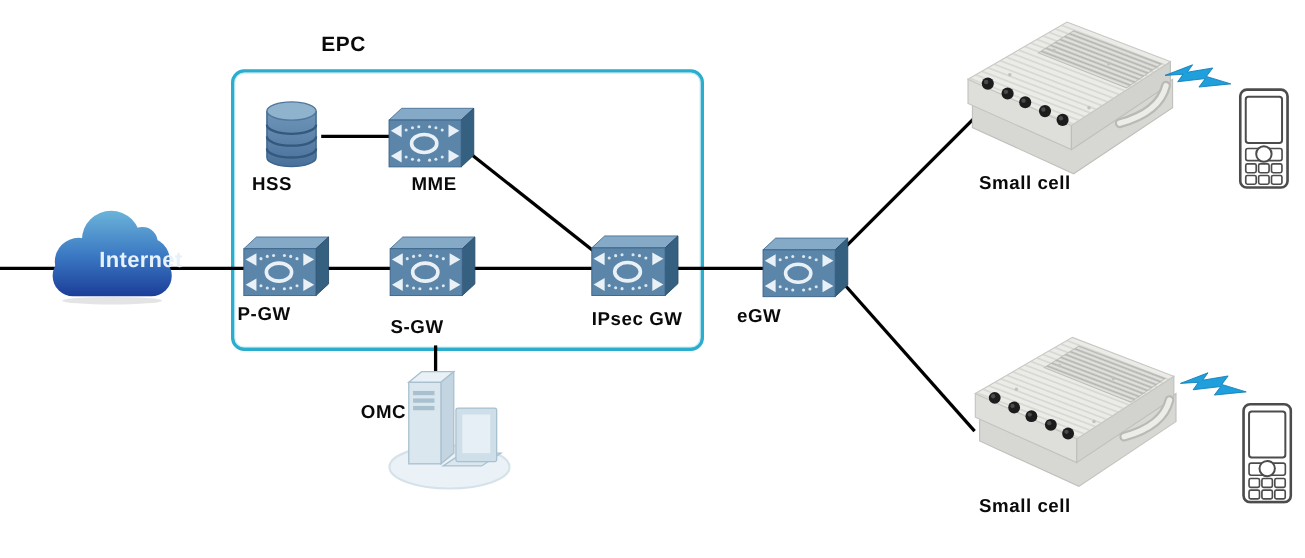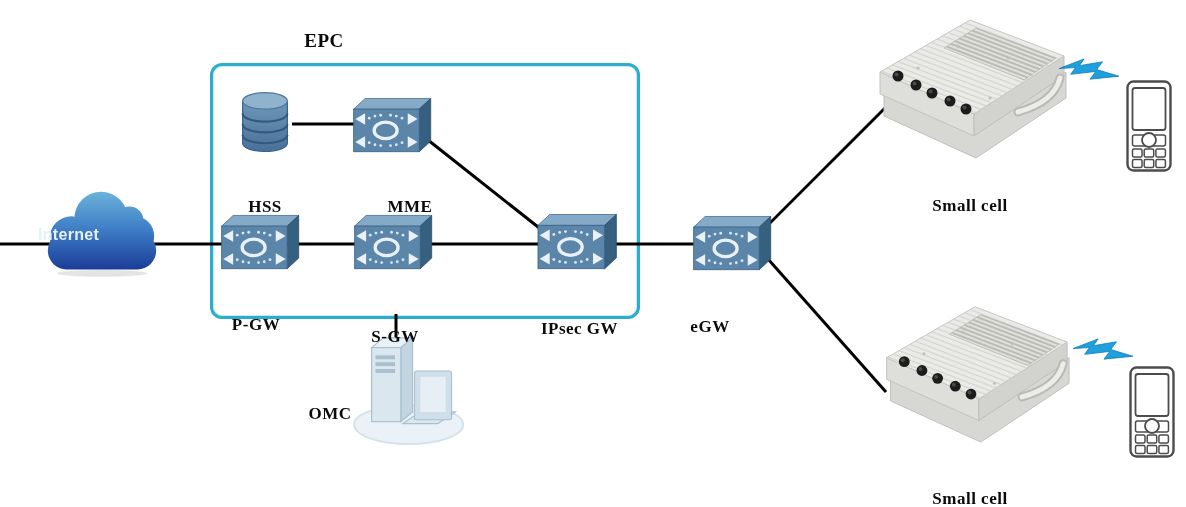--- a/index.html
+++ b/index.html
@@ -1,29 +1,29 @@
 <!DOCTYPE html>
 <html><head>
 <meta charset="utf-8">
 <style>
   html,body{margin:0;padding:0;background:#fff;}
   .stage{position:relative;width:1186px;height:507px;background:#ffffff;overflow:hidden;
          font-family:"DejaVu Sans Mono",monospace;}
   .abs{position:absolute;}
-  .lbl{font-family:Liberation Serif, serif;font-weight:bold;font-size:17px;color:#0a0a0a;
-       text-align:center;letter-spacing:0.5px;line-height:1.1;}
+  .lbl{font-family:Liberation Sans, sans-serif;font-weight:bold;font-size:17px;color:#0a0a0a;
+       letter-spacing:0.5px;line-height:1.1;}
   .epc-box{left:210px;top:63px;width:424px;height:250px;border:3px solid #2badcd;border-radius:12px;
            box-shadow:inset 0 0 0 1px #c8ecf4;z-index:1;}
   .epc-lbl{left:292px;top:31px;width:64px;font-size:19px;z-index:4;}
   .links{left:0;top:0;z-index:2;}
   .icon{z-index:3;}
-  .node-lbl{z-index:4;margin-top:39px;}
+  .node-lbl{z-index:4;}
   .cloud-wrap{left:38px;top:186px;width:128px;height:92px;z-index:3;}
-  .cloud-lbl{left:0;right:0;top:40px;position:absolute;text-align:left;color:#e6f1fa;
-             font-family:"Liberation Sans",sans-serif;font-size:16px;font-weight:bold;letter-spacing:0.3px;}
+  .cloud-lbl{left:0;right:0;top:40px;position:absolute;text-align:right;color:#e6f1fa;
+             font-family:"Liberation Sans",sans-serif;font-size:20px;font-weight:bold;letter-spacing:0.3px;}
 </style>
 </head>
 <body>
 
 <div class="stage">
 
   <svg width="0" height="0" style="position:absolute" xmlns="http://www.w3.org/2000/svg" xmlns:xlink="http://www.w3.org/1999/xlink" aria-hidden="true">
     <defs>
       <linearGradient id="hssGrad" x1="0" y1="0" x2="0" y2="1">
         <stop offset="0" stop-color="#6f96b9"></stop>
@@ -183,31 +183,31 @@
   <div class="abs lbl node-lbl" style="left:216px;top:277px;width:80px">P-GW</div>
 
   <svg class="abs icon" style="left:353px;top:213px" width="82" height="59" viewBox="0 0 100 72">
       <use href="#sym-router" xlink:href="#sym-router"></use>
     </svg>
   <div class="abs lbl node-lbl" style="left:355px;top:289px;width:80px">S-GW</div>
 
   <svg class="abs icon" style="left:536px;top:212px" width="84" height="60" viewBox="0 0 100 72">
       <use href="#sym-router" xlink:href="#sym-router"></use>
     </svg>
-  <div class="abs lbl node-lbl" style="left:527px;top:281px;width:105px">IPsec GW</div>
+  <div class="abs lbl node-lbl" style="left:538px;top:281px;width:105px">IPsec GW</div>
 
   <svg class="abs icon" style="left:692px;top:214px" width="82" height="59" viewBox="0 0 100 72">
       <use href="#sym-router" xlink:href="#sym-router"></use>
     </svg>
   <div class="abs lbl node-lbl" style="left:670px;top:279px;width:80px">eGW</div>
 
   <svg class="abs icon" style="left:348px;top:332px" width="132" height="115" viewBox="0 0 135 118">
       <use href="#sym-omc" xlink:href="#sym-omc"></use>
     </svg>
-  <div class="abs lbl node-lbl" style="left:301px;top:366px;width:58px">OMC</div>
+  <div class="abs lbl node-lbl" style="left:328px;top:366px;width:58px">OMC</div>
 
   <svg class="abs icon" style="left:858px;top:6px" width="215" height="158" viewBox="0 0 215 158">
       <use href="#sym-smallcell" xlink:href="#sym-smallcell"></use>
     </svg>
   <div class="abs lbl node-lbl" style="left:890px;top:158px;width:160px">Small cell</div>
   <svg class="abs icon" style="left:1058px;top:56px" width="62" height="27" viewBox="0 0 64 28">
       <use href="#sym-flash" xlink:href="#sym-flash"></use>
     </svg>
   <svg class="abs icon" style="left:1126px;top:80px" width="46" height="92" viewBox="0 0 46 92">
       <use href="#sym-phone" xlink:href="#sym-phone"></use>

